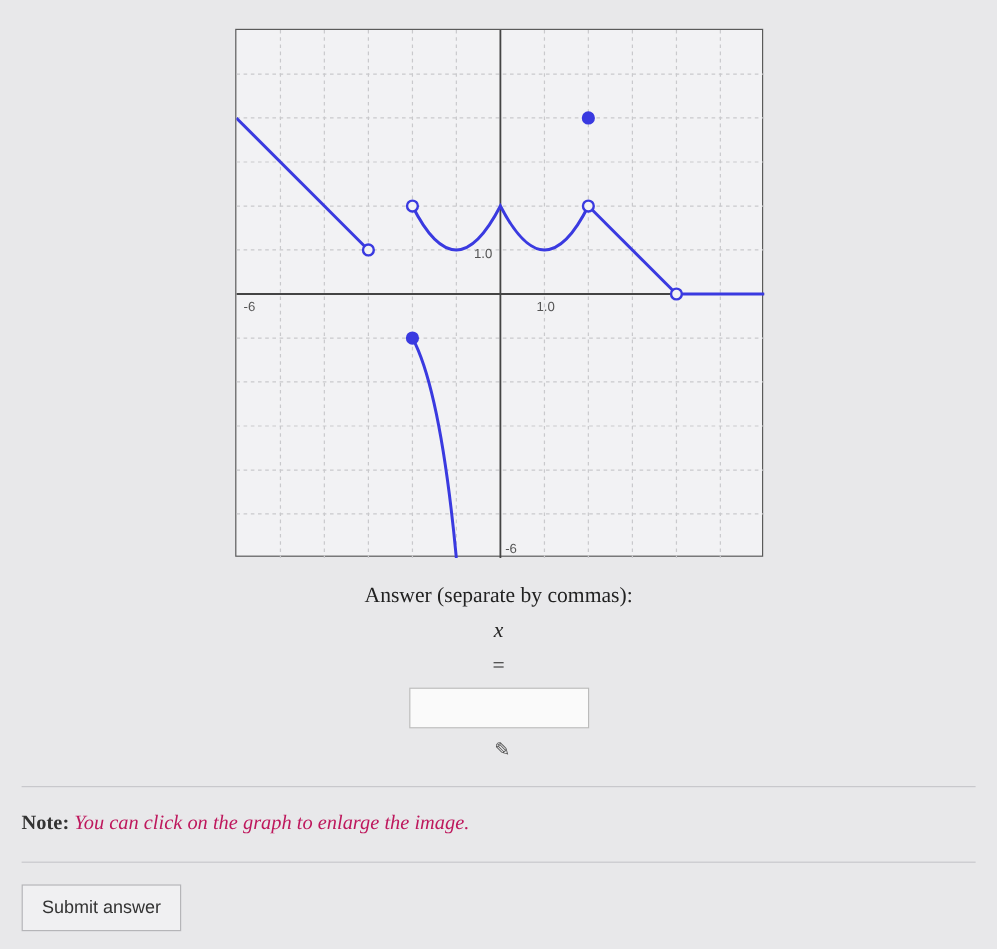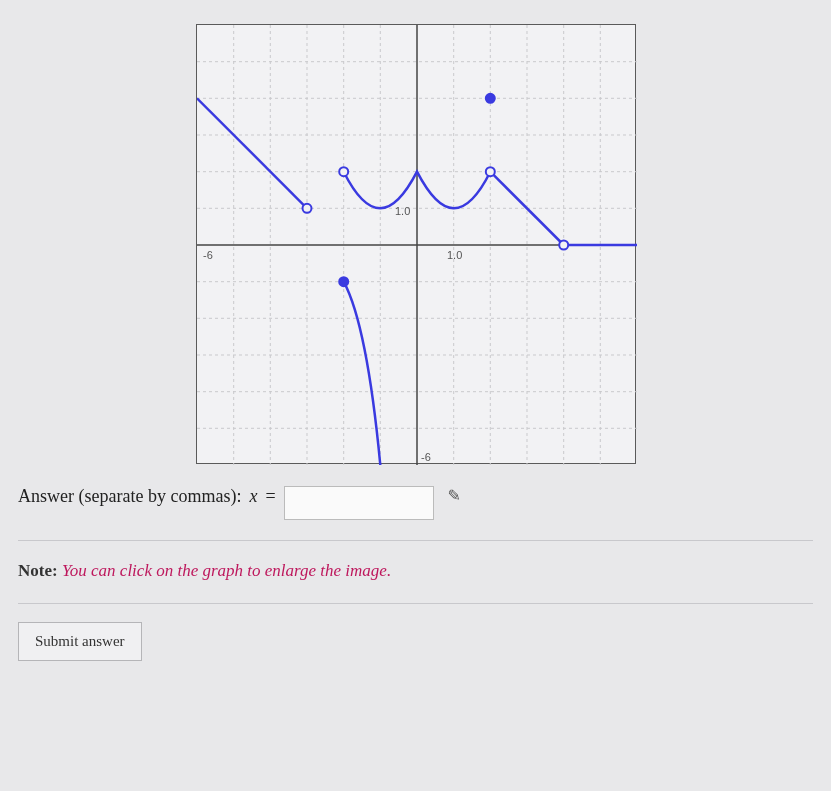--- a/index.html
+++ b/index.html
@@ -32,25 +32,26 @@
     .graph {
       position: relative;
       width: 440px;
       height: 440px;
       background: #f2f2f4;
       border: 1px solid #5a5a5a;
       cursor: pointer;
     }
     .answer-row {
       display: flex;
-      align-items: flex-start;
+      align-items: center;
       gap: 8px;
       font-size: 18px;
       color: #222;
       margin: 18px 0 20px 0;
+      flex-direction: column;
     }
     .answer-row .var { font-style: italic; font-family: 'Times New Roman', serif; }
     .answer-input {
       width: 150px;
       height: 34px;
       border: 1px solid #bbb;
       background: #fafafa;
       padding: 4px 8px;
       font-size: 15px;
     }
@@ -77,21 +78,21 @@
       gap: 10px;
       padding: 18px 0 0 0;
     }
     .btn {
       border: 1px solid #b5b5b8;
       background: #f0f0f2;
       color: #333;
       font-size: 15px;
       padding: 10px 16px;
       cursor: pointer;
-      font-family: Liberation Serif, serif;
+      font-family: Liberation Sans, sans-serif;
     }
   </style>
 </head>
 <body>
 
 <div class="page">
 
 
   <div class="graph-wrap">
     <div class="graph">

